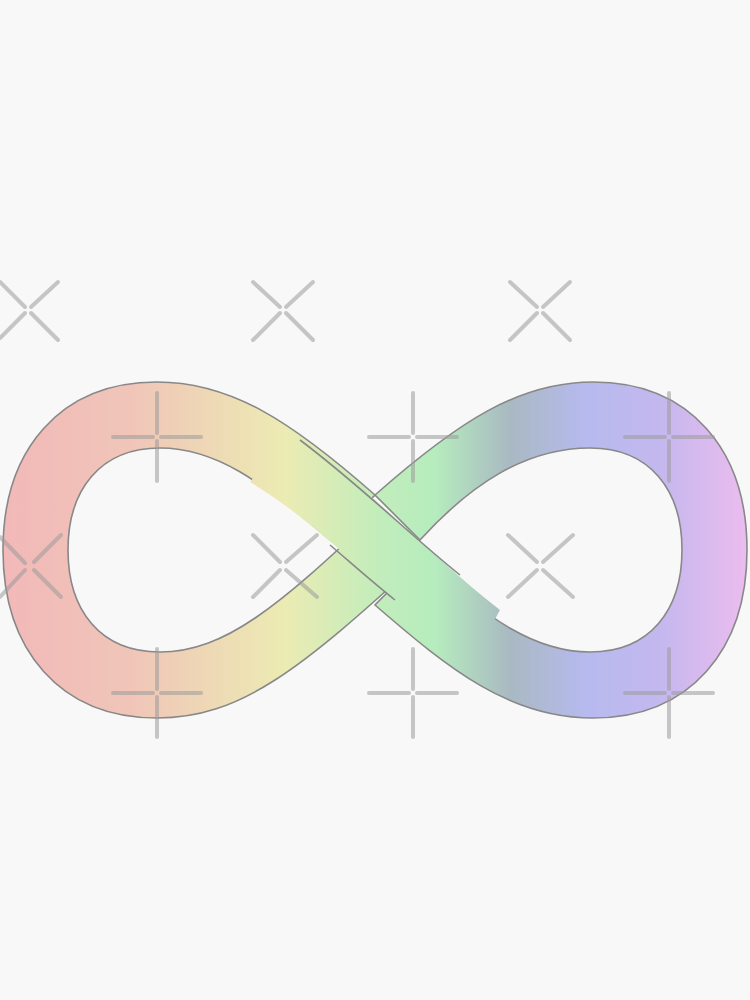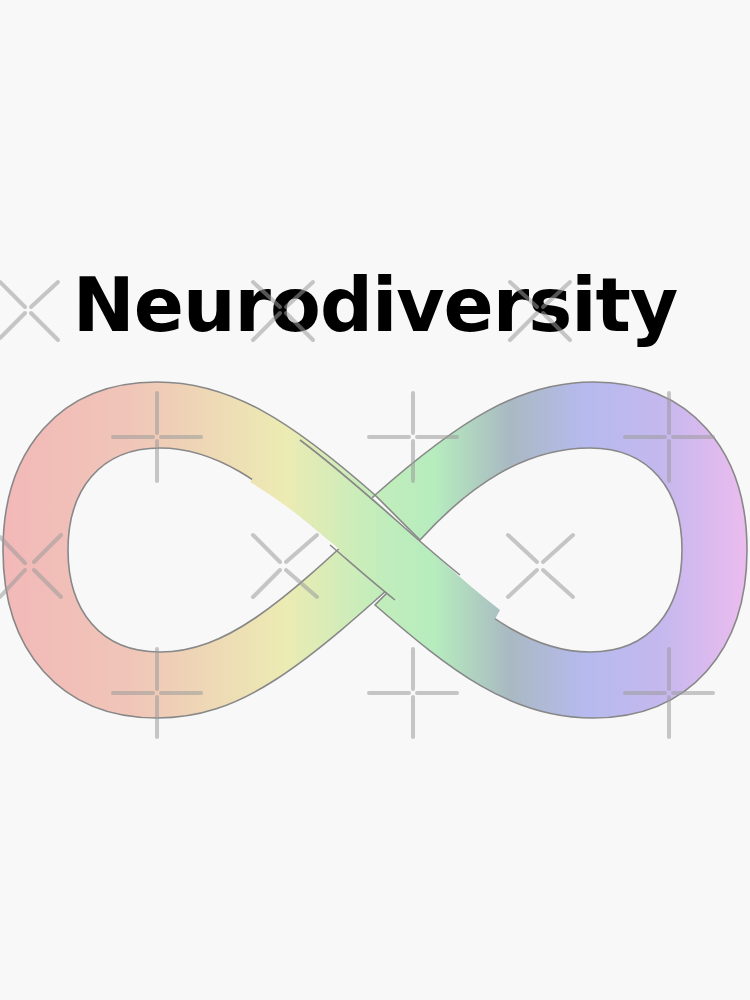--- a/index.html
+++ b/index.html
@@ -89,21 +89,20 @@
     <path d="M 290 432
              C 320 452, 345 475, 375 500
              C 420 540, 455 575, 500 610
              L 470 665
              C 440 640, 410 615, 375 582
              C 340 550, 300 512, 250 482 Z" fill="url(#rainbow)" stroke="none"></path>
     <path d="M 300 440 C 360 485, 410 535, 460 575" fill="none" stroke="#888888" stroke-width="1.6"></path>
     <path d="M 330 545 C 350 562, 370 580, 395 600" fill="none" stroke="#888888" stroke-width="1.6"></path>
   </svg>
 
-  <div class="title">Neurodiversity</div>
 
   <svg class="watermark" width="750" height="1000" viewBox="0 0 750 1000">
     <g stroke="#9a9a9a" stroke-opacity="0.55" stroke-width="4" stroke-linecap="round">
 
       <g>
         <line x1="113" y1="437" x2="153" y2="437"></line>
           <line x1="161" y1="437" x2="201" y2="437"></line>
         <line x1="157" y1="393" x2="157" y2="433"></line>
           <line x1="157" y1="441" x2="157" y2="481"></line>
       </g>

